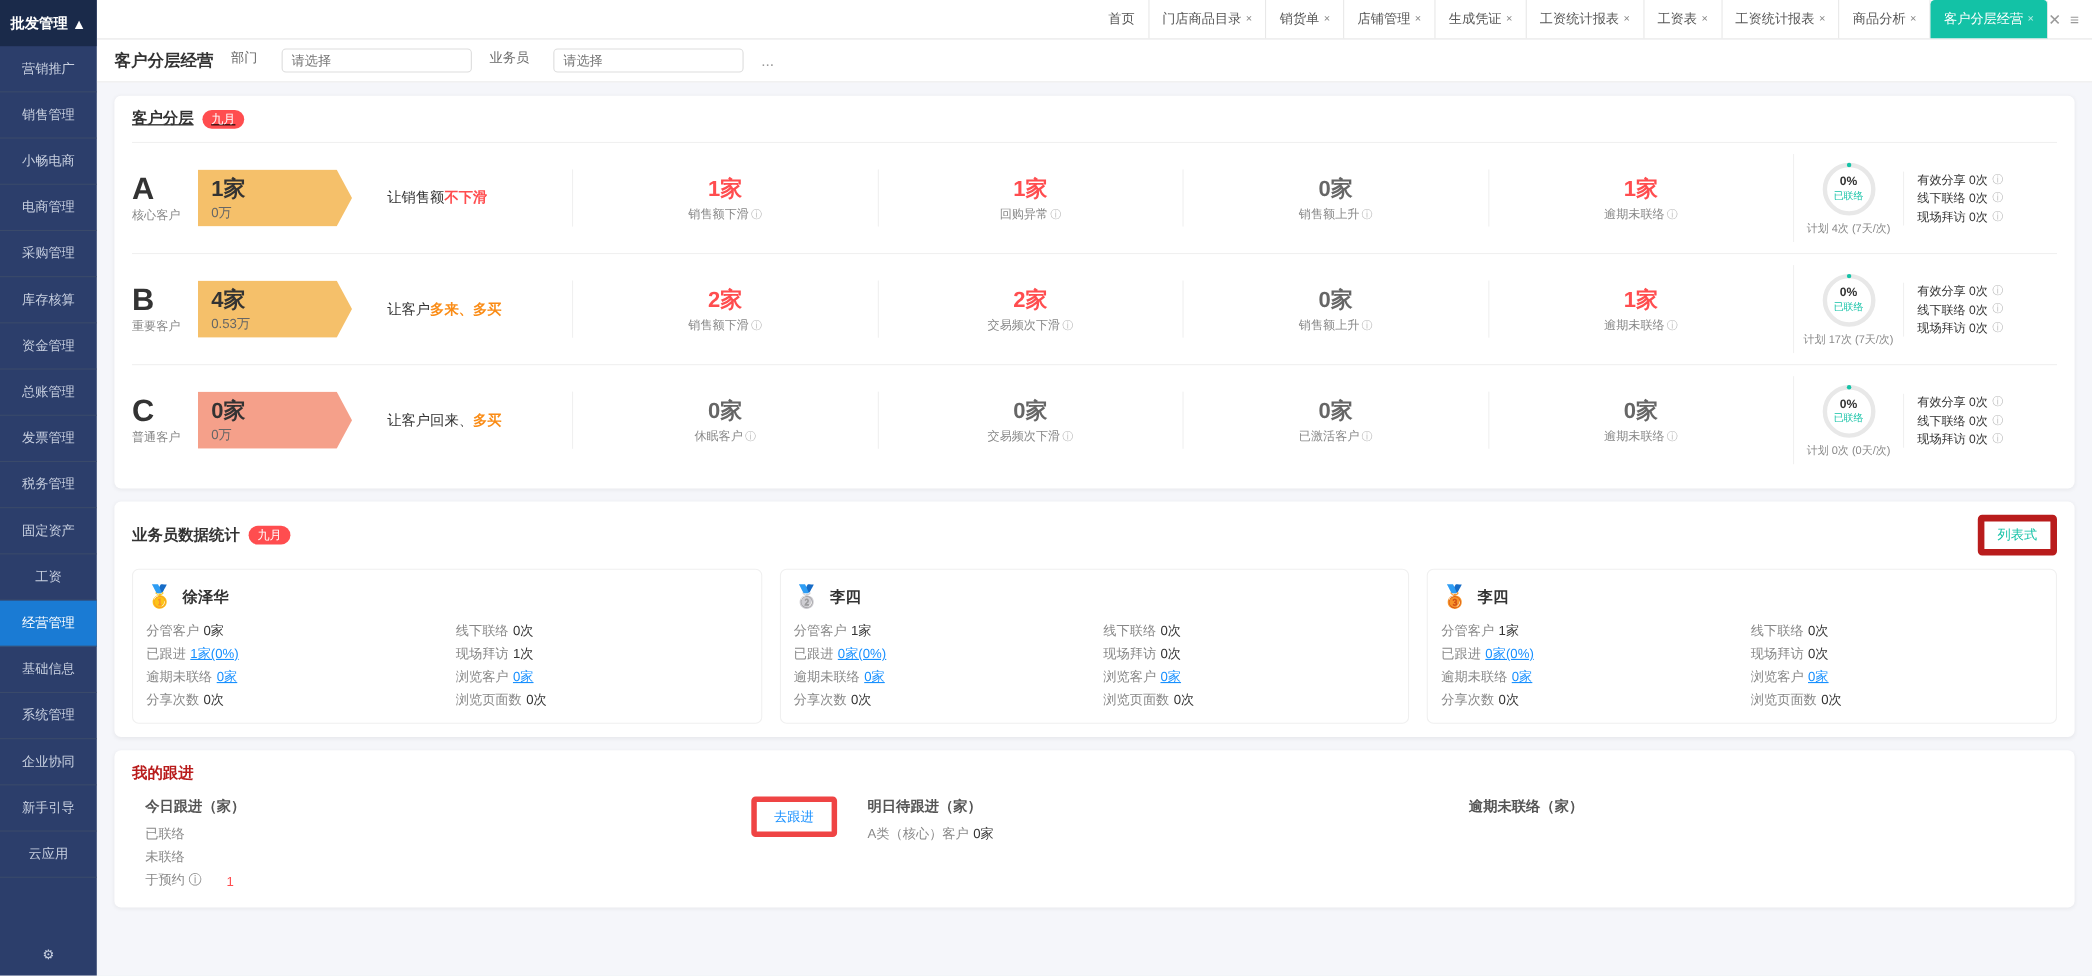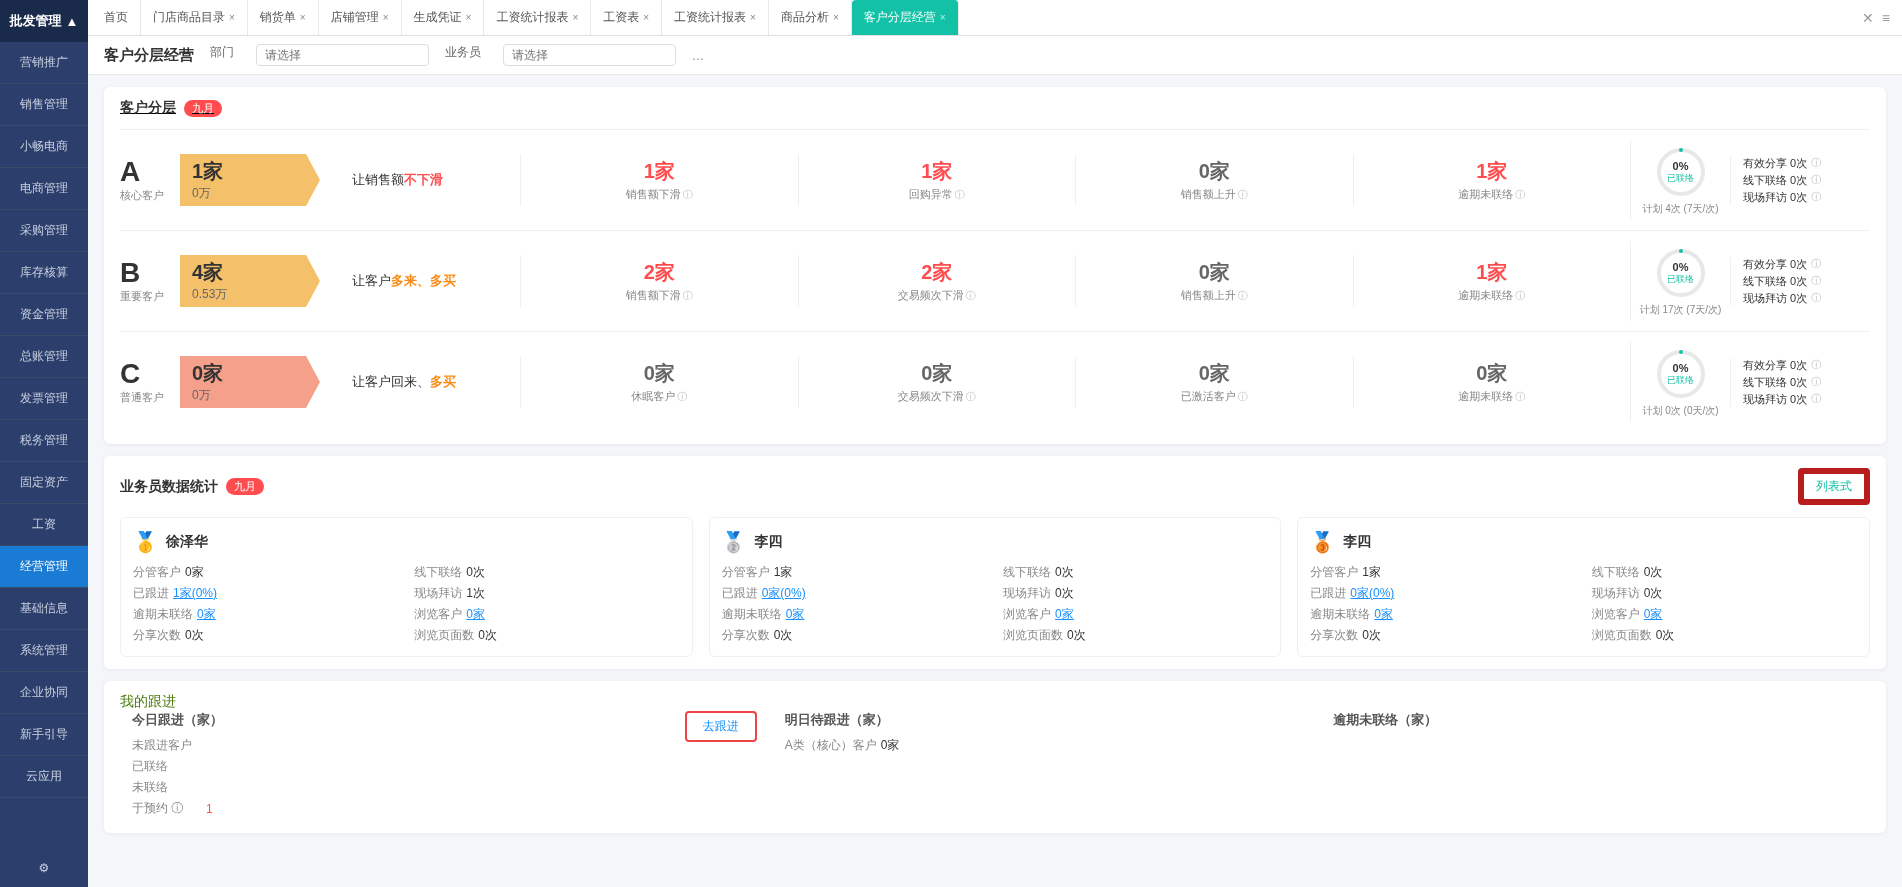--- a/index.html
+++ b/index.html
@@ -319,31 +319,31 @@
     .staff-stat-val { color: #1890ff; text-decoration: underline; cursor: pointer; }
     .staff-stat-val.plain { color: #333; text-decoration: none; }
 
     
     .follow-section {
       background: #fff;
       border-radius: 6px;
       padding: 12px 16px;
       box-shadow: 0 1px 4px rgba(0,0,0,0.06);
     }
-    .follow-title { font-size: 14px; font-weight: normal; color: #4d7c0f; }
+    .follow-title { font-size: 14px; font-weight: bold; color: #b91c1c; margin-bottom: 12px; }
     .follow-cols {
       display: grid;
       grid-template-columns: 1fr auto 1fr 1fr;
       gap: 0;
       align-items: start;
     }
     .follow-col { padding: 0 12px; }
     .follow-col-title { font-size: 13px; color: #555; margin-bottom: 8px; font-weight: bold; }
     .follow-btn {
-      border: 2px solid #ef4444;
+      border: 5px solid #ef4444;
       color: #1890ff;
       background: #fff;
       border-radius: 4px;
       padding: 5px 16px;
       font-size: 12px;
       cursor: pointer;
       white-space: nowrap;
     }
 
     .follow-row {
@@ -389,21 +389,21 @@
       <div class="sidebar-item">企业协同</div>
       <div class="sidebar-item">新手引导</div>
       <div class="sidebar-item">云应用</div>
     </div>
   <div class="sidebar-bottom">⚙</div>
 </div>
 
 <div class="main">
 
   <div class="tab-bar">
-    <div id="tabs-container" style="display:flex; align-items:center; height:100%; flex:1; overflow:hidden;">
+    <div id="tabs-container" style="display:flex; align-items:center; height:100%; flex:1; overflow:hidden;justify-content:flex-end;">
         <div class="tab">
           <span>首页</span>
         </div>
         <div class="tab">
           <span>门店商品目录</span>
           <span class="close-btn">×</span>
         </div>
         <div class="tab">
           <span>销货单</span>
           <span class="close-btn">×</span>
@@ -806,24 +806,20 @@
         </div>
     </div>
 
     <div class="follow-section">
       <div class="follow-title">我的跟进</div>
       <div class="follow-cols">
         <div class="follow-col">
           <div class="follow-col-title">今日跟进（家）</div>
           <div id="today-follow-rows">
               <div class="follow-row">
-                <span class="follow-row-label">未跟进客户</span>
-                <span class="follow-row-val"></span>
-              </div>
-              <div class="follow-row">
                 <span class="follow-row-label">已联络</span>
                 <span class="follow-row-val"></span>
               </div>
               <div class="follow-row">
                 <span class="follow-row-label">未联络</span>
                 <span class="follow-row-val"></span>
               </div>
               <div class="follow-row">
                 <span class="follow-row-label">于预约 ⓘ</span>
                 <span class="follow-row-val red">1</span>

